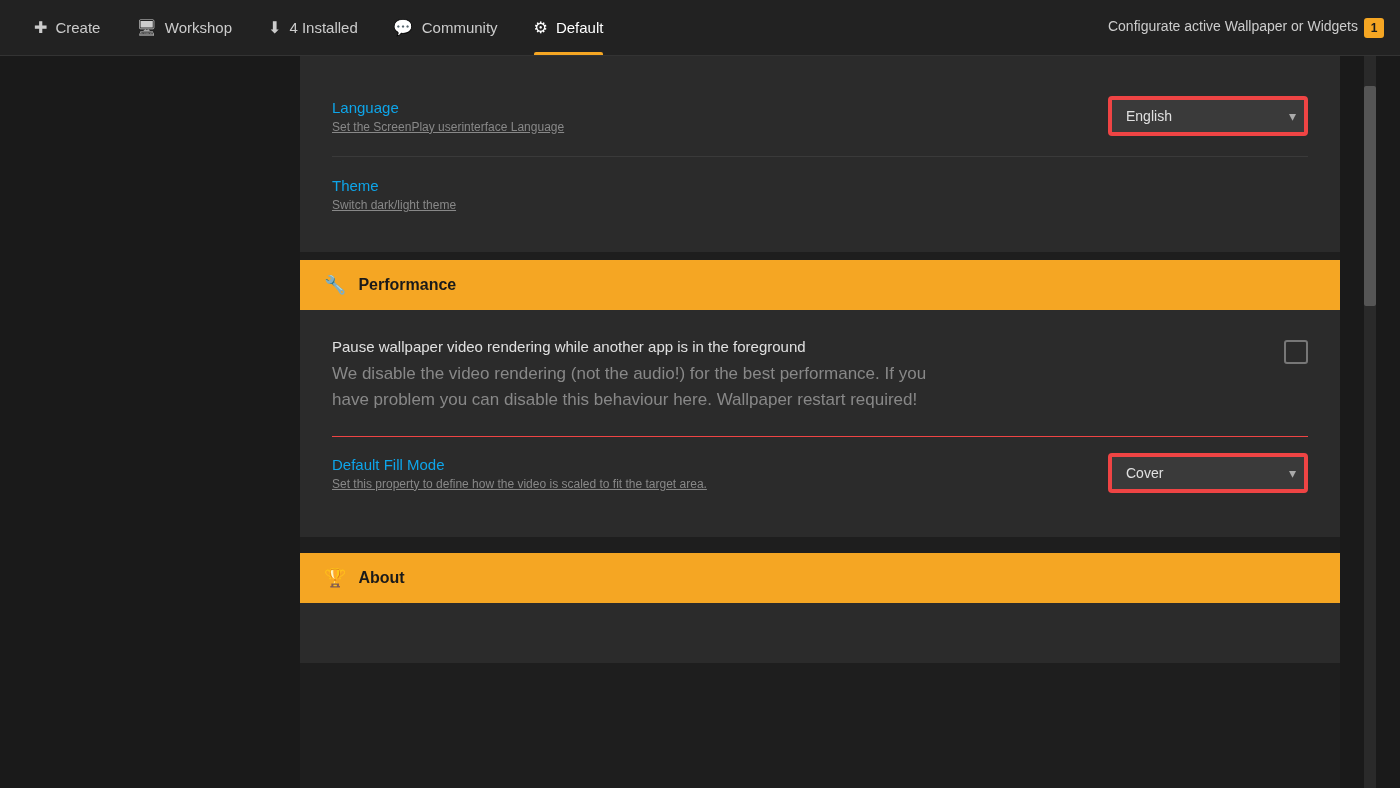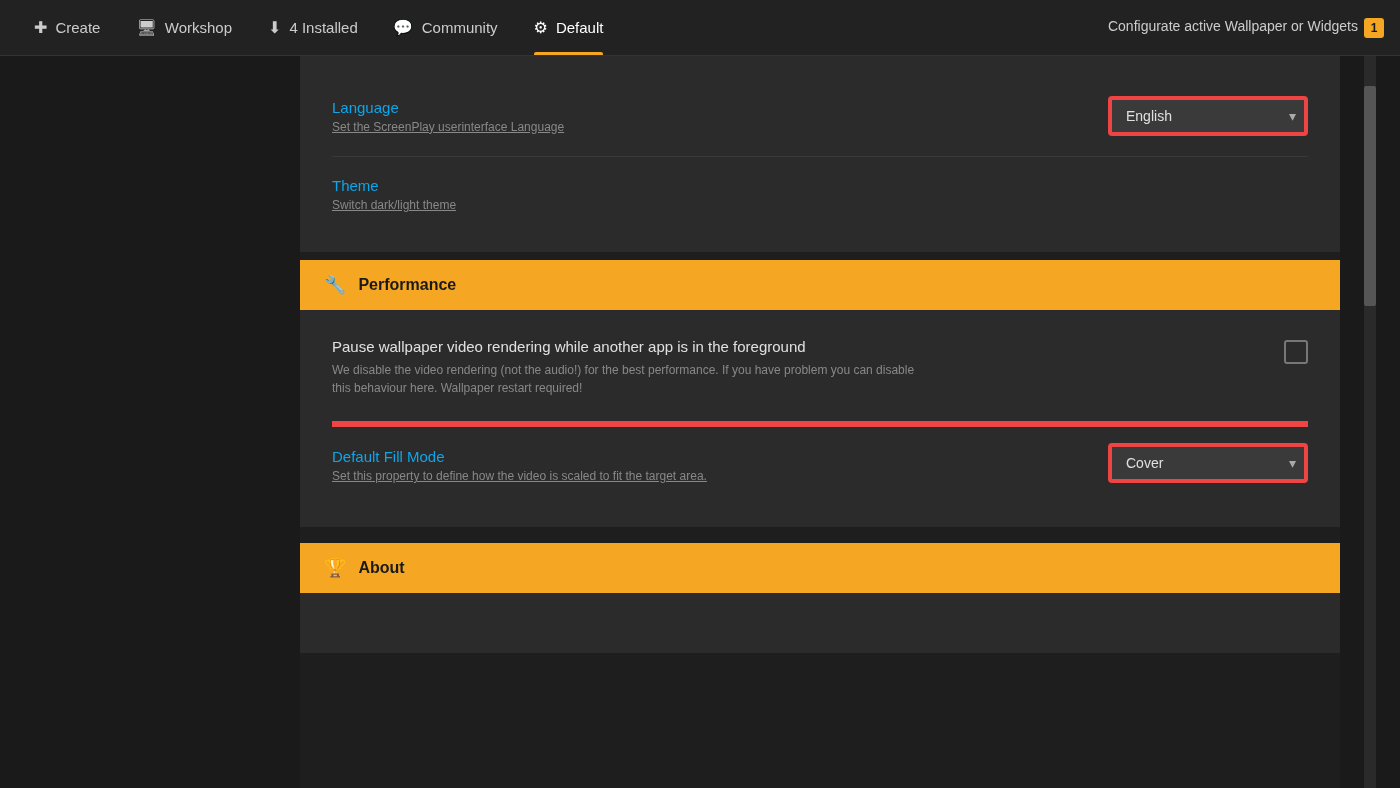--- a/index.html
+++ b/index.html
@@ -127,21 +127,20 @@
 
     .setting-row {
       display: flex;
       align-items: center;
       justify-content: space-between;
       padding: 20px 0;
       border-bottom: 1px solid #3a3a3a;
     }
     .setting-row:last-child {
       border-bottom: none;
-      align-items: flex-end;
     }
     .setting-info {}
     .setting-title {
       font-size: 15px;
       color: #0ea5e9;
       margin-bottom: 4px;
     }
     .setting-desc {
       font-size: 12px;
       color: #888;
@@ -205,33 +204,33 @@
     .perf-card-inner {
       padding: 4px 32px 24px 32px;
     }
 
     
     .checkbox-row {
       display: flex;
       align-items: flex-start;
       justify-content: space-between;
       padding: 24px 0;
-      border-bottom: 6px solid #ef4444;
+      border-bottom: 1px solid #ef4444;
       gap: 40px;
     }
     .checkbox-info {
       flex: 1;
     }
     .checkbox-title {
       font-size: 15px;
       color: #e0e0e0;
       margin-bottom: 6px;
     }
     .checkbox-desc {
-      font-size: 12px;
+      font-size: 17px;
       color: #888;
       line-height: 1.5;
       max-width: 600px;
     }
     .checkbox-control {
       width: 24px;
       height: 24px;
       border: 2px solid #777;
       border-radius: 3px;
       background: transparent;

